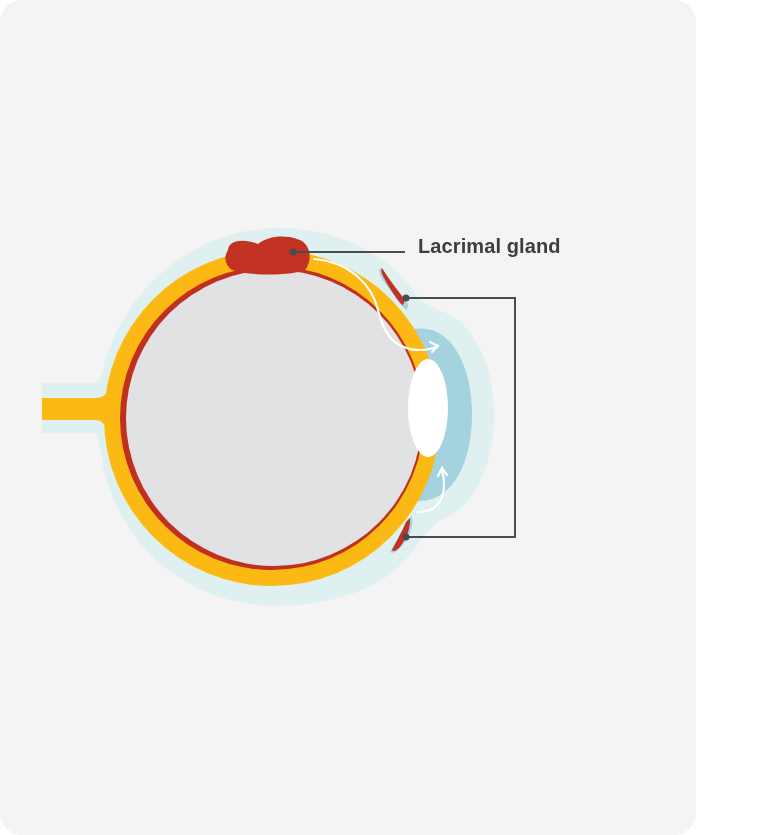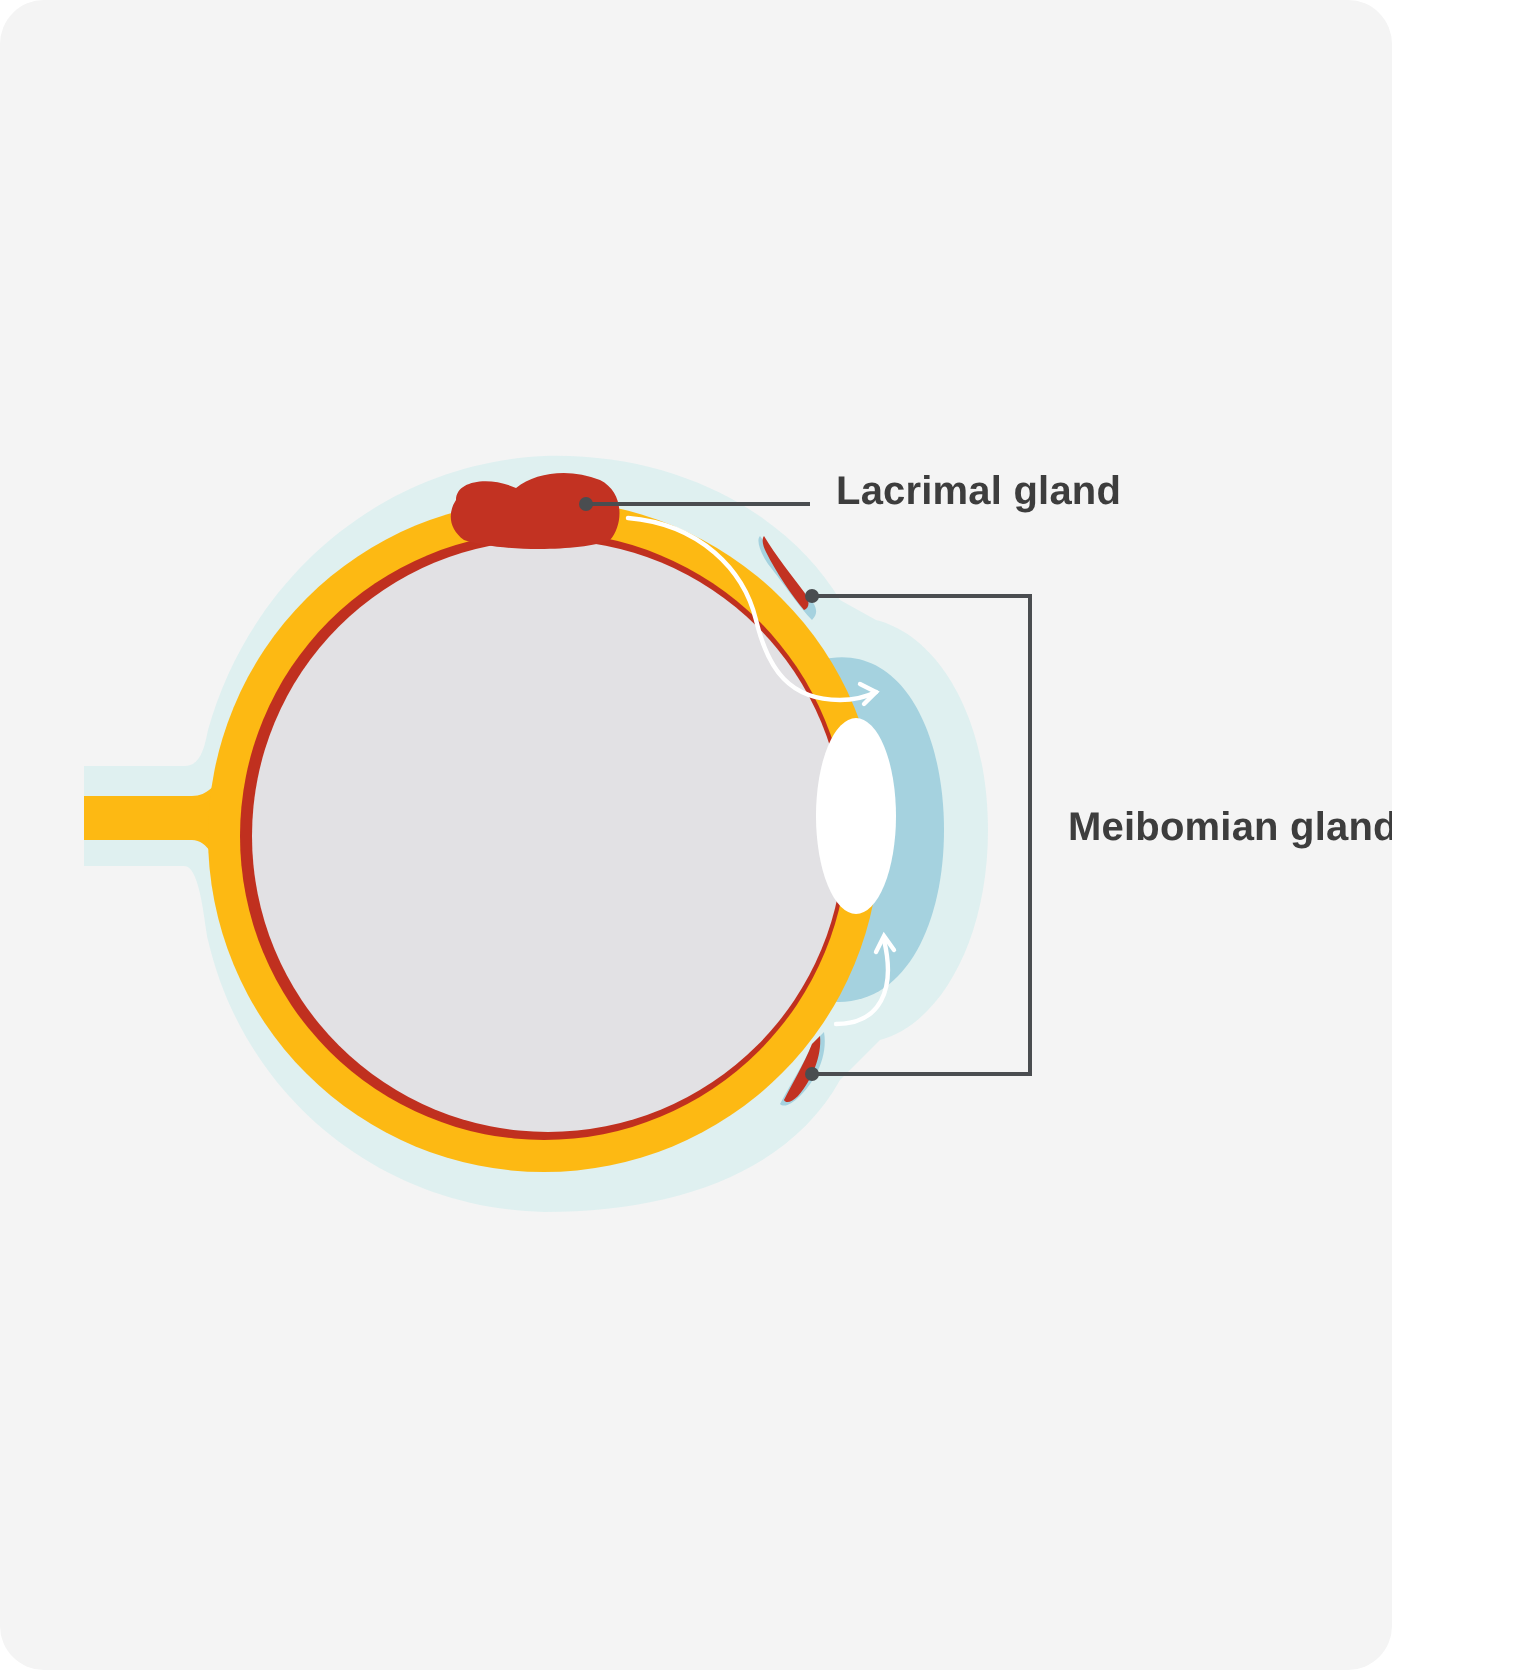--- a/index.html
+++ b/index.html
@@ -61,14 +61,13 @@
     <g stroke="#4a4d50" stroke-width="2" fill="none">
       <line x1="293" y1="252" x2="405" y2="252"></line>
       <polyline points="406,298 515,298 515,537 406,537"></polyline>
     </g>
     <circle cx="293" cy="252" r="3.5" fill="#4a4d50"></circle>
     <circle cx="406" cy="298" r="3.5" fill="#4a4d50"></circle>
     <circle cx="406" cy="537" r="3.5" fill="#4a4d50"></circle>
   </svg>
 
   <div class="label" style="left:418px; top:235px;">Lacrimal gland</div>
-  <div class="label" style="left:534px; top:403px;">Meibomian gland</div>
 </div>
 
 </body></html>

